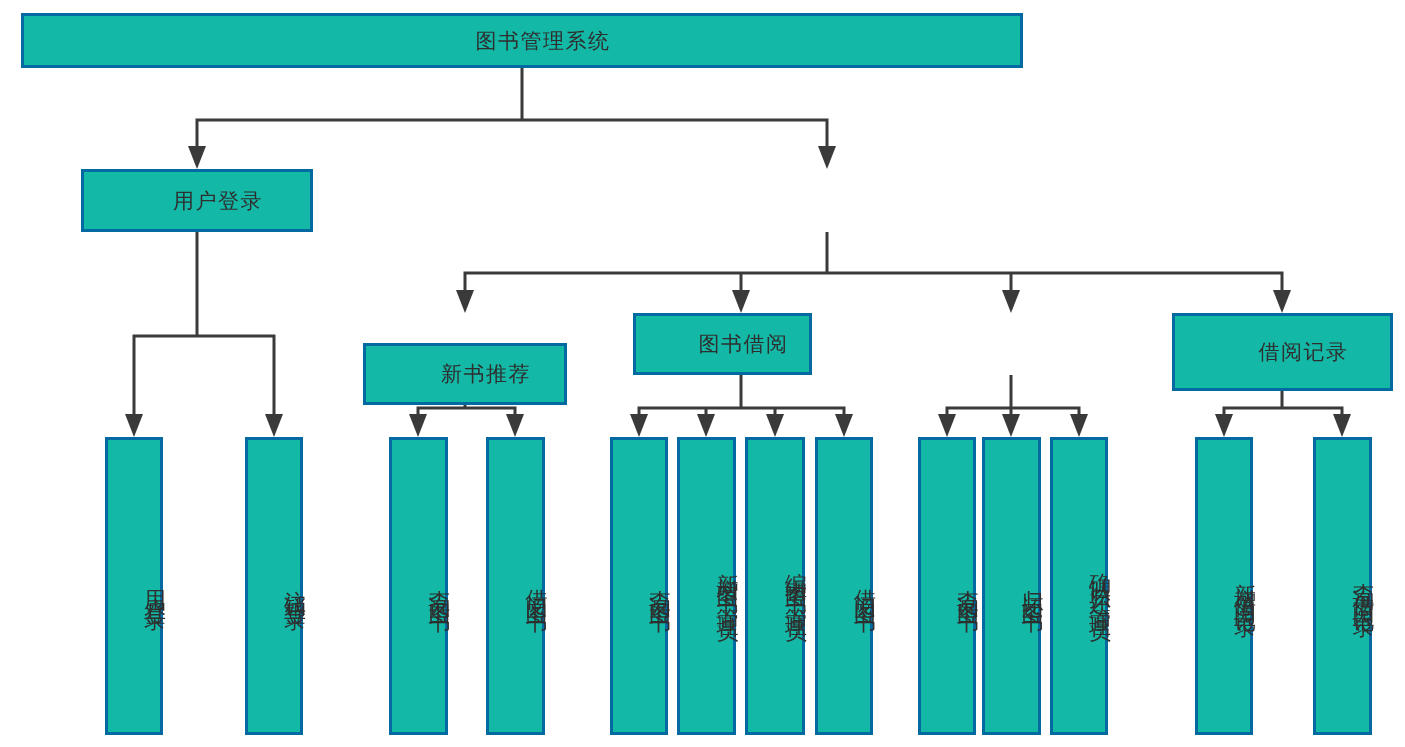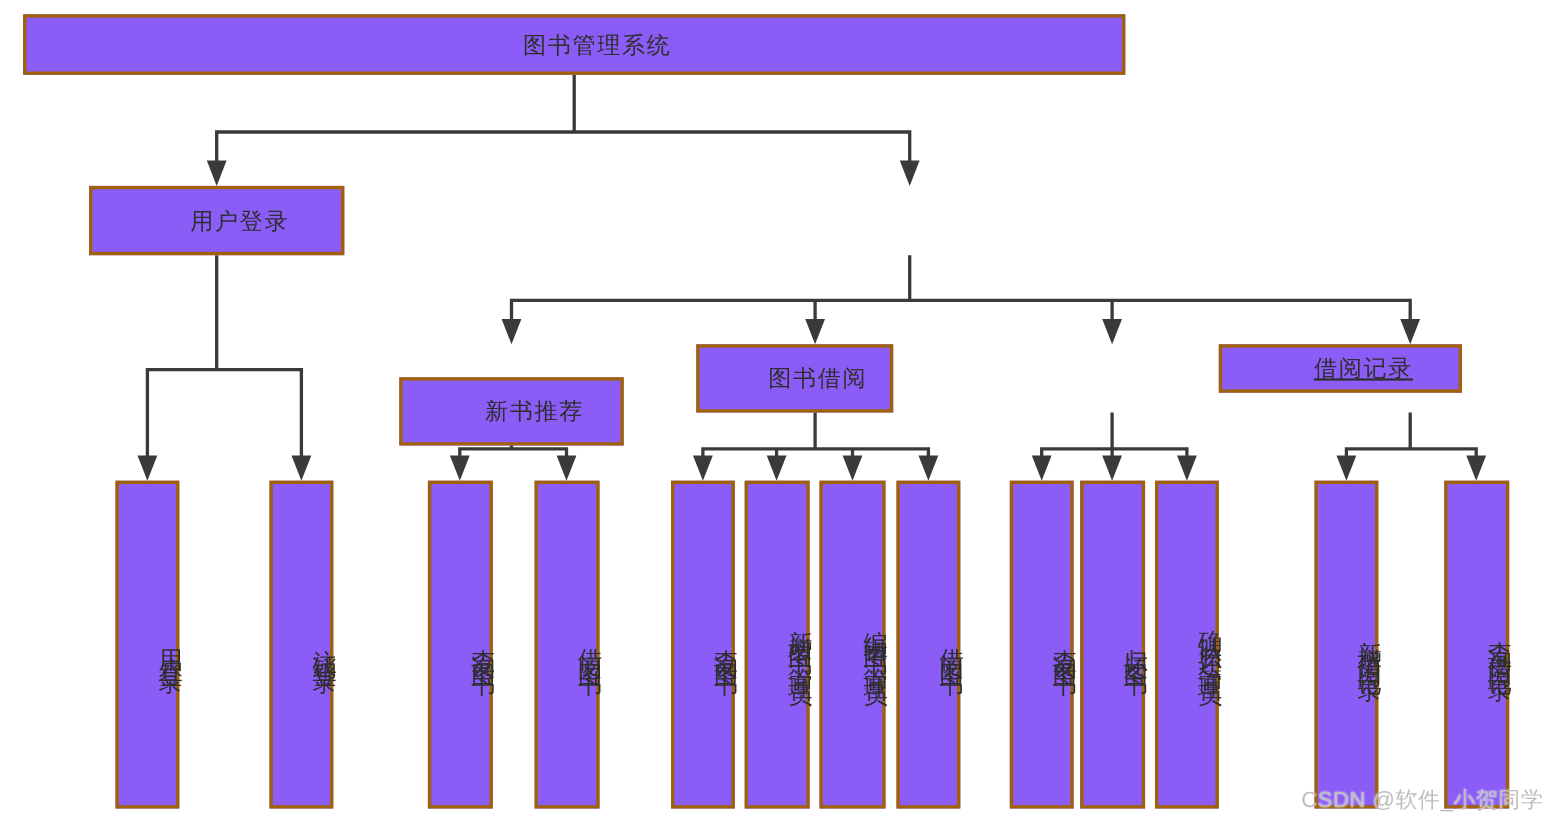--- a/index.html
+++ b/index.html
@@ -7,22 +7,22 @@
     position:relative;
     width:1405px;height:747px;
     background:#ffffff;
     font-family:"Liberation Sans","DejaVu Sans",sans-serif;
     overflow:hidden;
   }
   #wires{position:absolute;left:0;top:0;width:1405px;height:747px;}
   .node{
     position:absolute;
     box-sizing:border-box;
-    border:3px solid #a16207;
-    background:#8b5cf6;
+    border:3px solid #0369a1;
+    background:#14b8a6;
     display:flex;align-items:center;justify-content:center;
     color:#2e2e2e;
     padding-left:42px;
   }
   .hnode{font-size:21px;letter-spacing:1.5px;}
   .root{font-size:21px;letter-spacing:1.5px;}
   .leaf .vtext{
     writing-mode:vertical-rl;
     text-orientation:mixed;
     font-size:22px;
@@ -93,21 +93,21 @@
   <div class="node hnode" style="left:81px;top:169px;width:232px;height:63px;">
     <span>用户登录</span>
   </div>
 
   <div class="node hnode" style="left:363px;top:313px;width:204px;height:62px;margin-top:30px;">
     <span>新书推荐</span>
   </div>
   <div class="node hnode" style="left:633px;top:313px;width:179px;height:62px;text-align:right;">
     <span>图书借阅</span>
   </div>
-  <div class="node hnode" style="left:1108px;top:313px;width:221px;height:44px;text-decoration:underline;">
+  <div class="node hnode" style="left:1172px;top:313px;width:221px;height:78px;">
     <span>借阅记录</span>
   </div>
 
   <div class="node leaf" style="left:105px;top:437px;width:58px;height:298px;">
     <span class="vtext">用户登录</span>
   </div>
   <div class="node leaf" style="left:245px;top:437px;width:58px;height:298px;">
     <span class="vtext">注销登录</span>
   </div>
 
@@ -141,15 +141,14 @@
     <span class="vtext">确认归还（管理员）</span>
   </div>
 
   <div class="node leaf" style="left:1195px;top:437px;width:58px;height:298px;">
     <span class="vtext">新增借阅记录</span>
   </div>
   <div class="node leaf" style="left:1313px;top:437px;width:59px;height:298px;">
     <span class="vtext">查询借阅记录</span>
   </div>
 
-  <div class="watermark">CSDN @软件_小贺同学</div>
 
 </div>
 
 </body></html>

